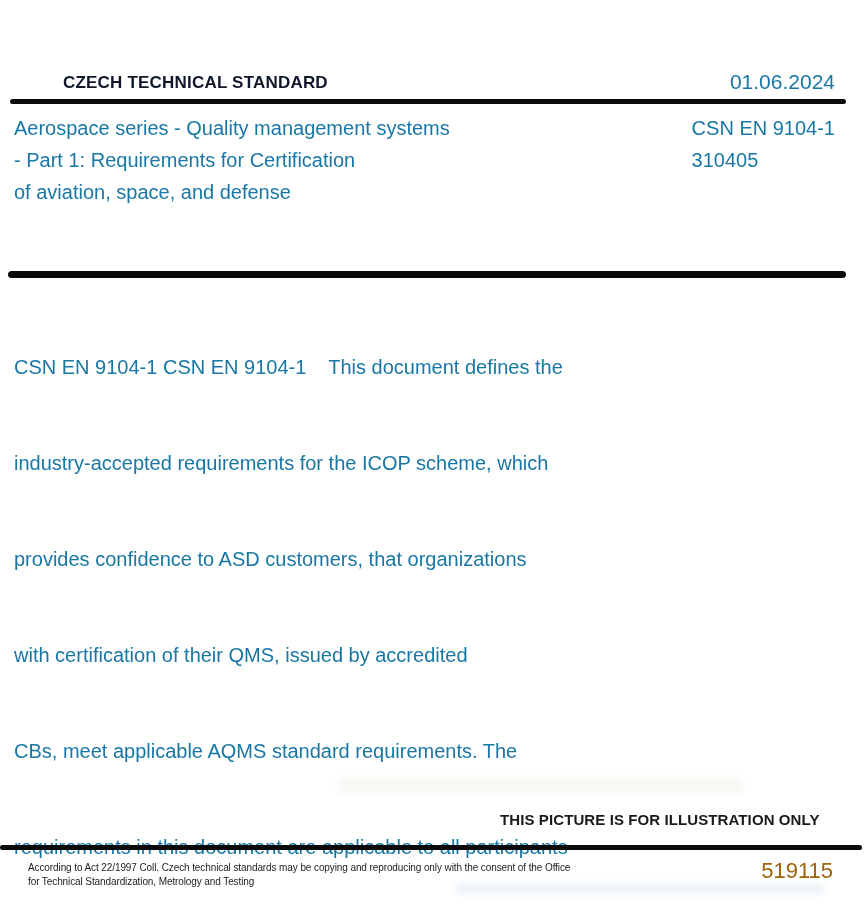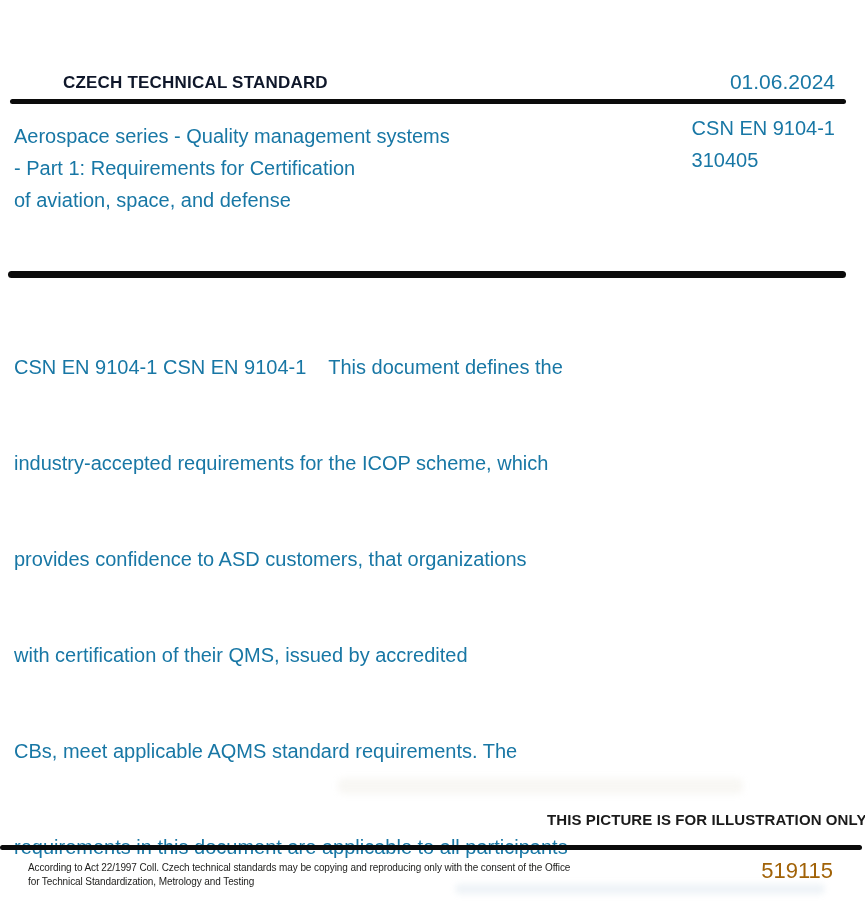--- a/index.html
+++ b/index.html
@@ -27,21 +27,20 @@
   .rule { background: #0b0b0b; }
   .rule-1 { left: 10px; top: 99px;  width: 836px; height: 5px; border-radius: 2.5px; }
   .rule-2 { left: 8px;  top: 271px; width: 838px; height: 7px; border-radius: 3.5px; }
   .rule-3 { left: 0px;  top: 845px; width: 862px; height: 5px; border-radius: 2.5px; }
 
   .title-left {
     left: 14px; top: 112px;
     font-size: 20px; line-height: 32px;
     color: #1877a5;
     white-space: nowrap;
-    margin-top: 8px;
   }
   .title-right {
     right: 30px; top: 112px;
     font-size: 20px; line-height: 32px;
     color: #1877a5; 
     white-space: nowrap;
   }
 
   .body-text {
     left: 14px; top: 287px;
@@ -59,21 +58,20 @@
     left: 455px; top: 884px; width: 370px; height: 10px;
     background: rgba(135, 170, 200, 0.14);
     filter: blur(3px); border-radius: 5px;
   }
 
   .illustration-note {
     left: 500px; top: 811px;
     font-size: 15px; font-weight: bold;
     color: #1a1a1a; letter-spacing: 0.1px;
     white-space: nowrap;
-    margin-left: 47px;
   }
 
   .footer-legal {
     left: 28px; top: 861px;
     font-size: 10px; font-weight: normal;
     line-height: 14px; color: #1d1d1b;
     letter-spacing: -0.1px;
     white-space: nowrap;
   }
   .footer-number {

